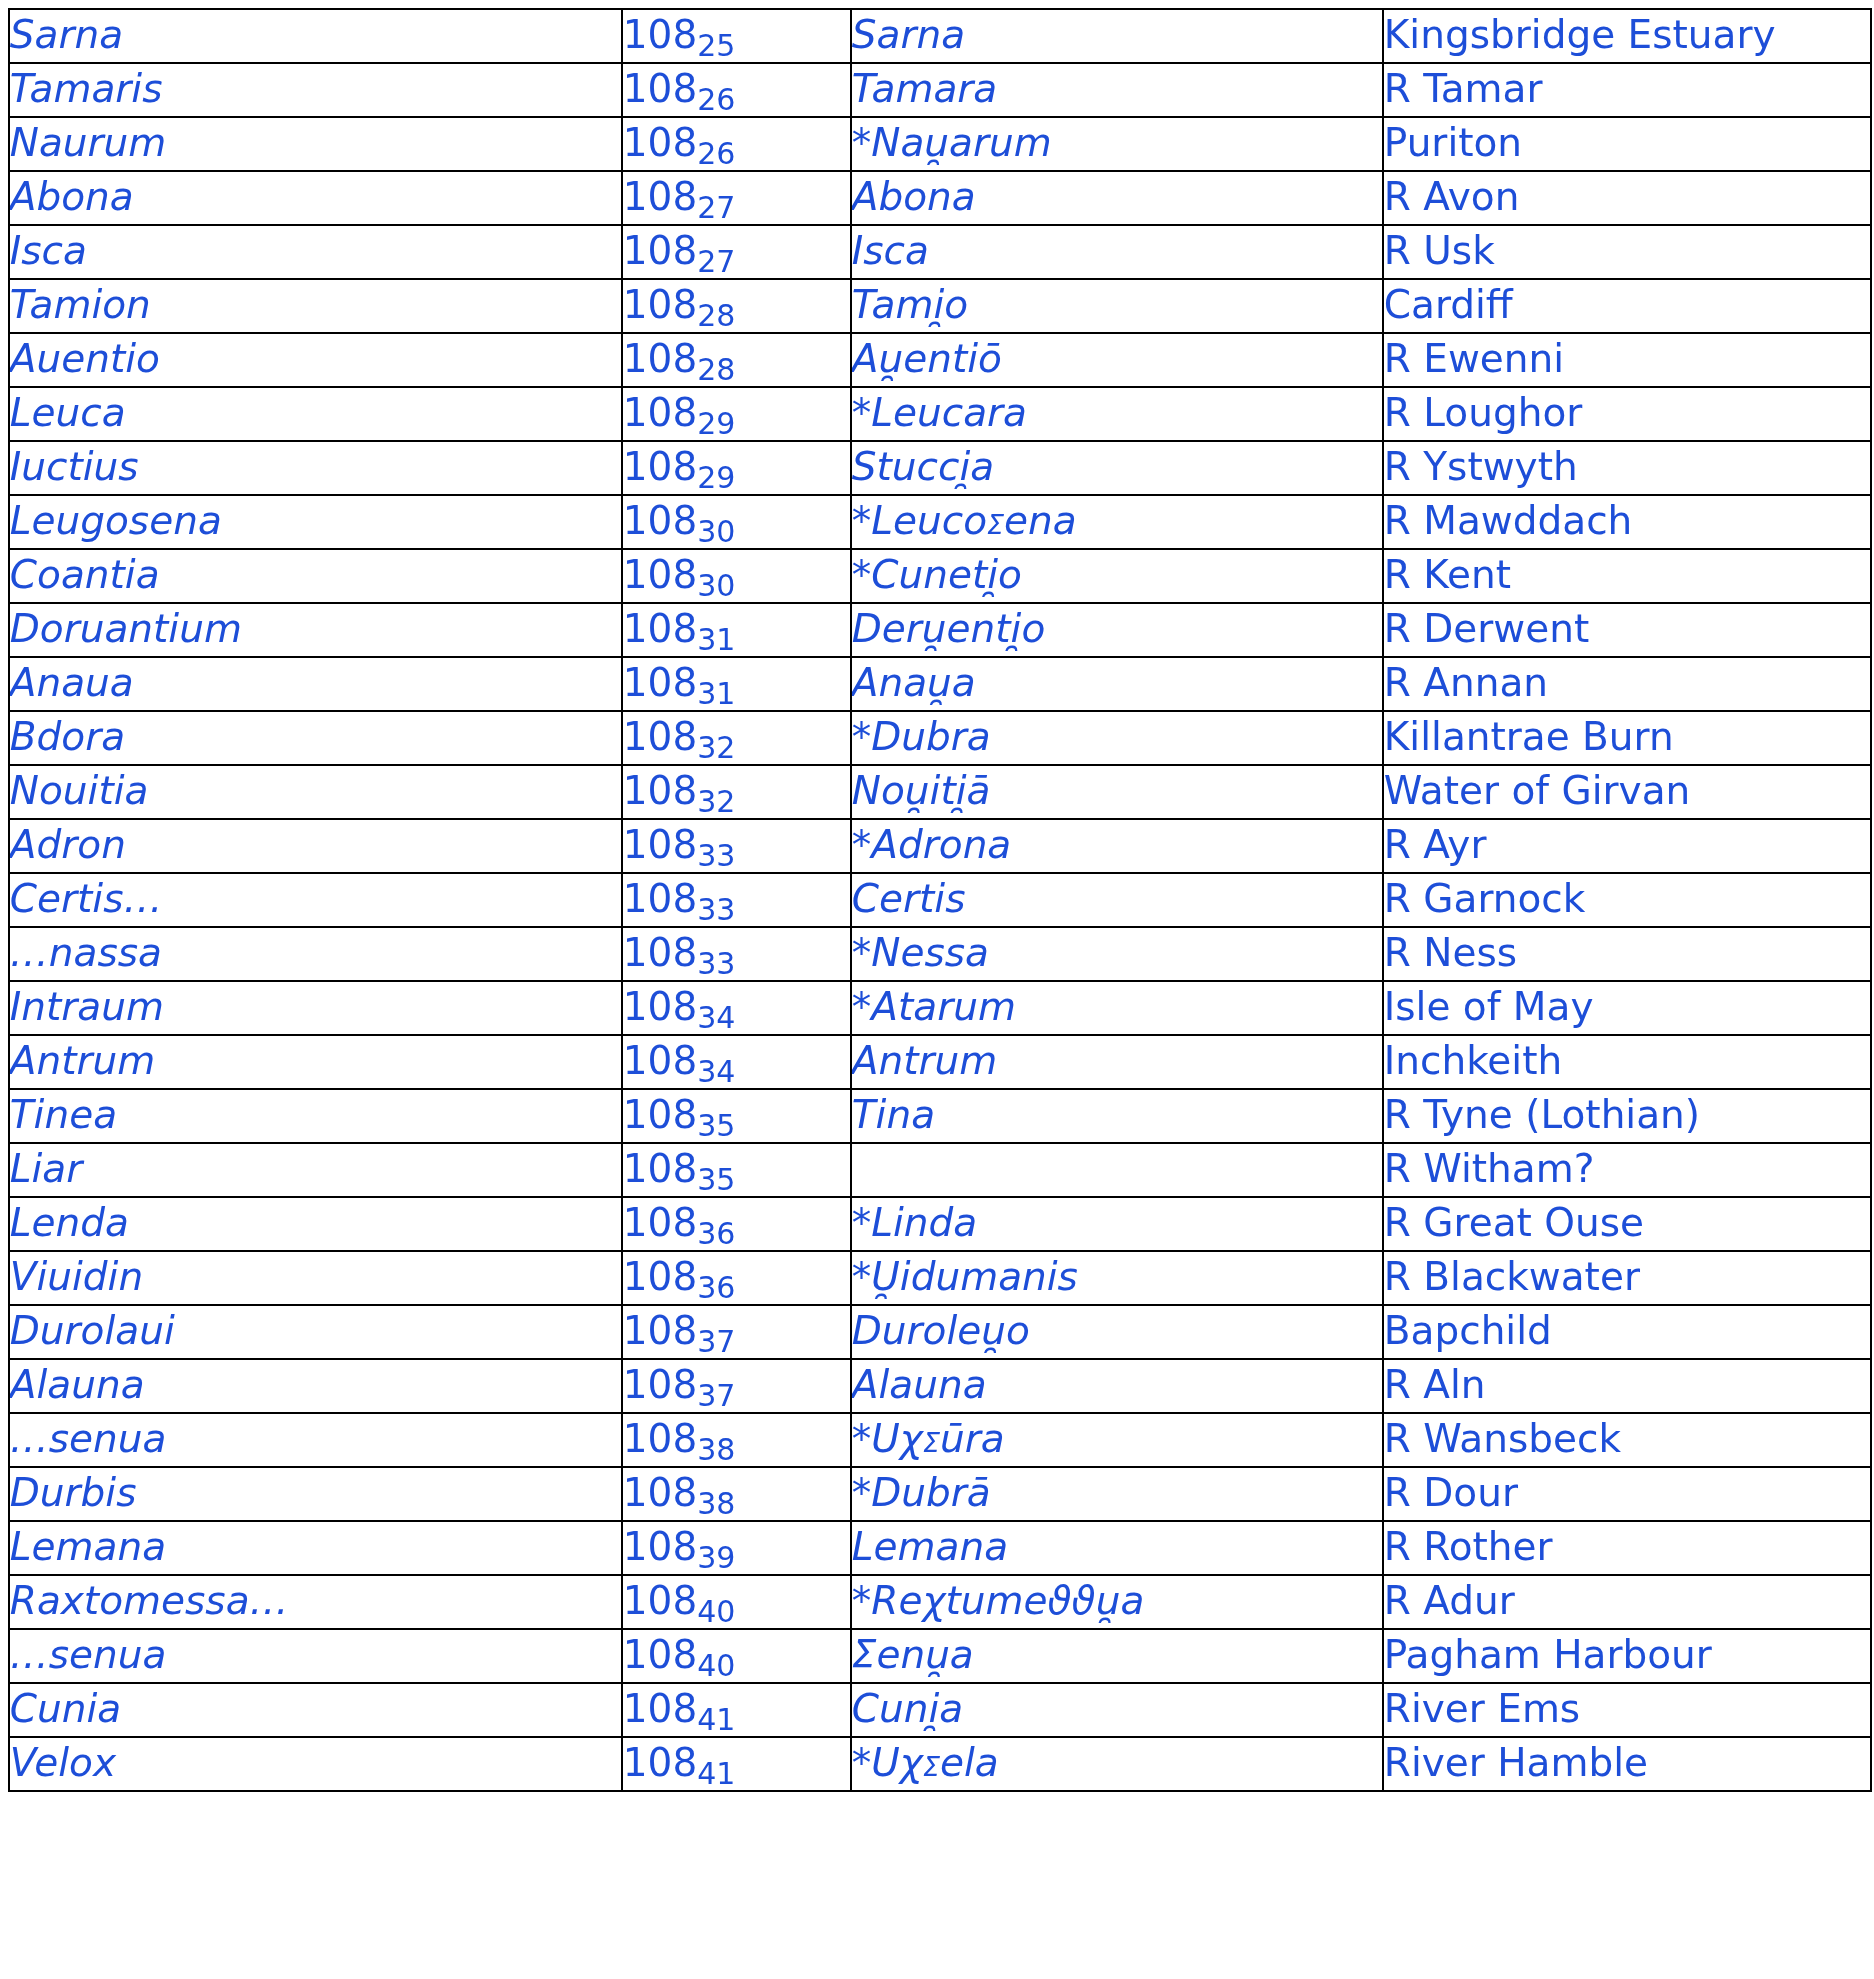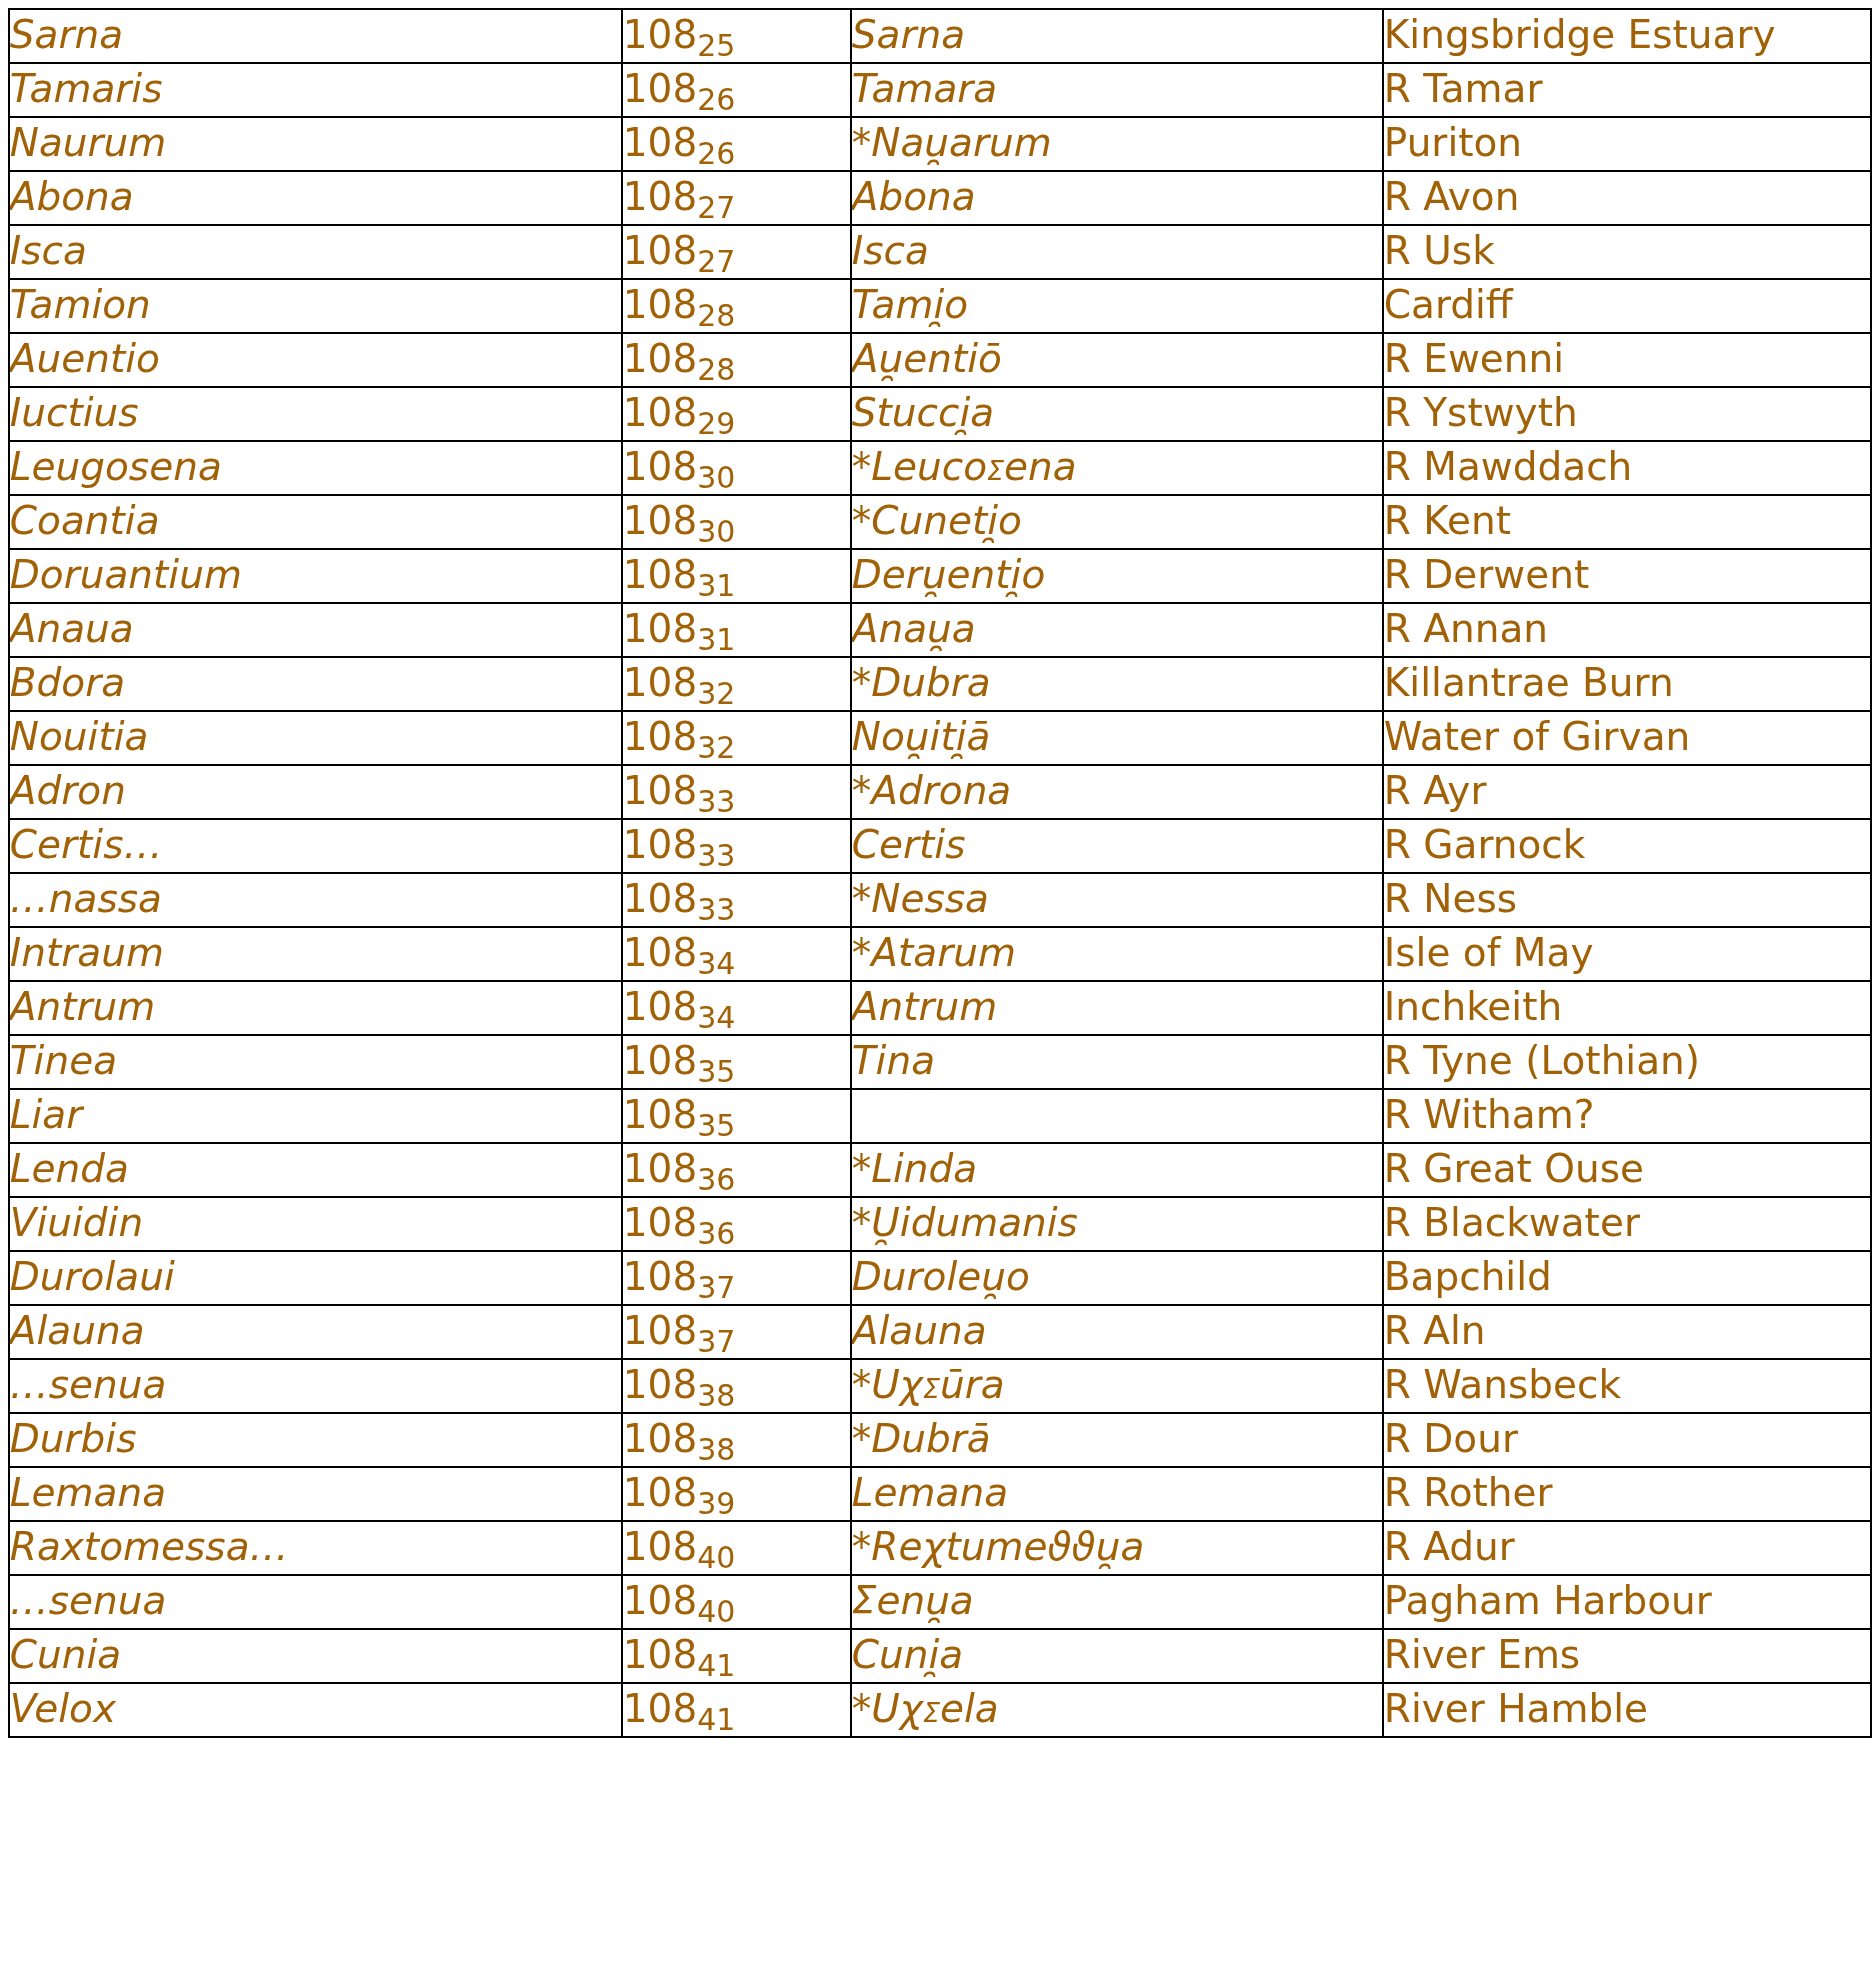--- a/index.html
+++ b/index.html
@@ -10,21 +10,21 @@
   }
   .sheet {
     position: absolute;
     top: 7.8px; left: 7.8px;
   }
   table.riverlist {
     border-collapse: collapse;
     table-layout: fixed;
     width: 1859px;
     font-family: "DejaVu Sans", "Liberation Sans", sans-serif;
-    color: #a16207;
+    color: #1d4ed8;
   }
   table.riverlist td {
     border: 2.9px solid #000;
     box-sizing: border-box;
     height: 54px;
     font-size: 39px;
     line-height: 1.1;
     vertical-align: middle;
     white-space: nowrap;
     overflow: hidden;
@@ -92,20 +92,26 @@
     <td class="c4">Cardiff</td>
   </tr>
 
   <tr>
     <td class="c1">Auentio</td>
     <td class="c2"><span>108</span><sub>28</sub></td>
     <td class="c3"><span>Au̯entiō</span></td>
     <td class="c4">R Ewenni</td>
   </tr>
 
+  <tr>
+    <td class="c1">Leuca</td>
+    <td class="c2"><span>108</span><sub>29</sub></td>
+    <td class="c3"><span>*Leucara</span></td>
+    <td class="c4">R Loughor</td>
+  </tr>
 
   <tr>
     <td class="c1">Iuctius</td>
     <td class="c2"><span>108</span><sub>29</sub></td>
     <td class="c3"><span>Stucci̯a</span></td>
     <td class="c4">R Ystwyth</td>
   </tr>
 
   <tr>
     <td class="c1">Leugosena</td>

